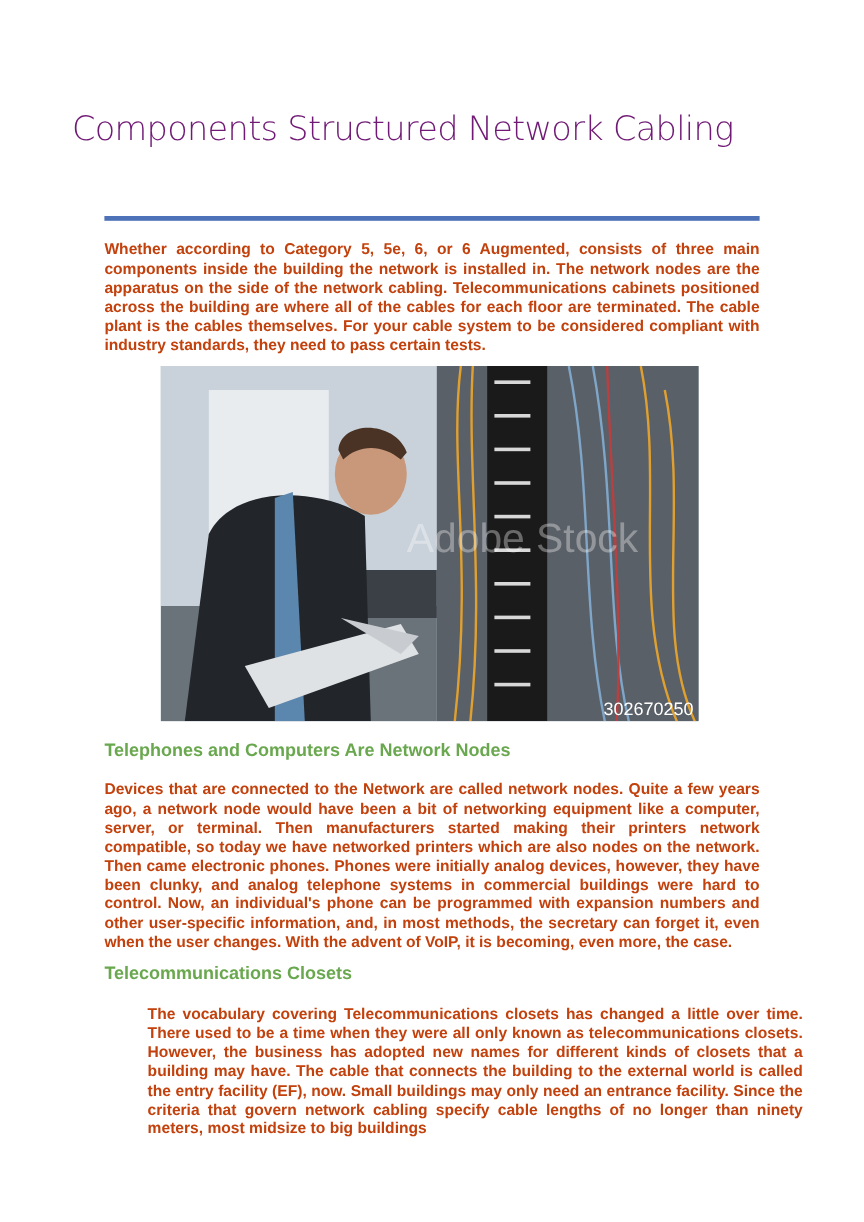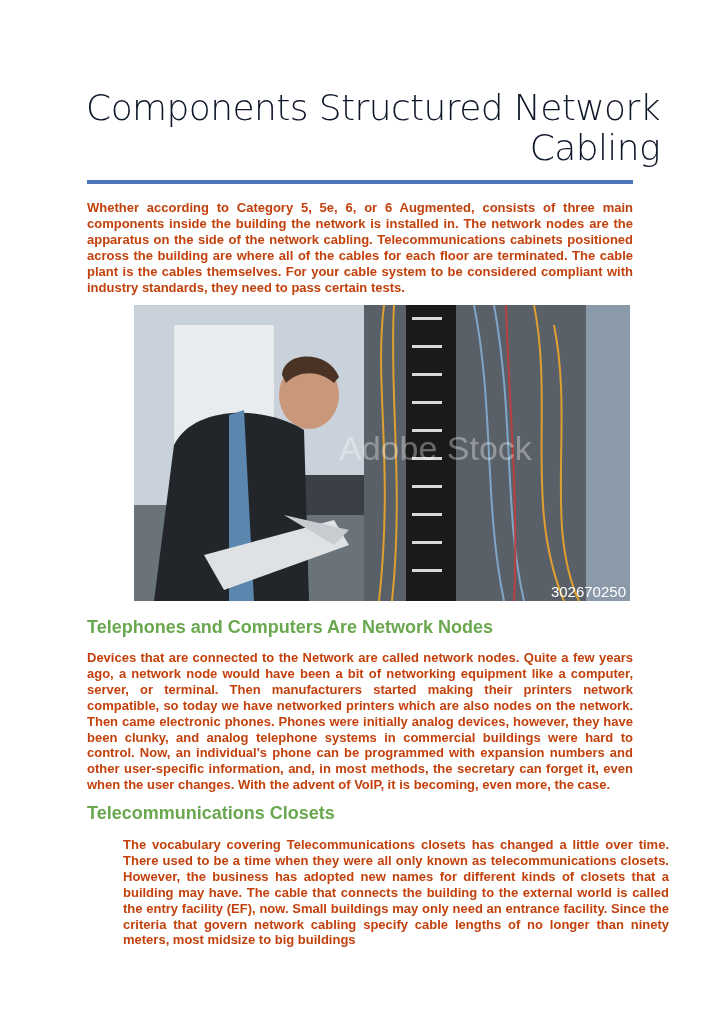--- a/index.html
+++ b/index.html
@@ -1,22 +1,22 @@
 <!DOCTYPE html>
 <html><head>
 <meta charset="utf-8">
 <style>
   html, body { margin: 0; padding: 0; background: #ffffff; }
   body { width: 720px; height: 1018px; position: relative; overflow: hidden; font-family: "Liberation Sans", sans-serif; color: #222; }
-  .title { position: absolute; left: 60px; width: 600px; top: 88px; text-align: right; font-family: "DejaVu Sans", sans-serif; font-weight: 300; font-size: 36px; line-height: 40px; color: #0f172a; letter-spacing: -0.6px; }
+  .title { position: absolute; left: 60px; width: 600px; top: 88px; text-align: left; font-family: "DejaVu Sans", sans-serif; font-weight: 300; font-size: 28px; line-height: 40px; color: #701a75; letter-spacing: -0.6px; }
   .rule { position: absolute; left: 87px; width: 546px; top: 180px; height: 4px; background: #4e72b8; }
   .para { position: absolute; left: 87px; width: 546px; font-size: 13px; line-height: 15.9px; text-align: justify; color: #c2410c; margin: 0; font-weight: bold; }
   .p1 { top: 200px; }
-  .photo { position: absolute; left: 134px; top: 305px; width: 496px; height: 296px; overflow: hidden; background: #8a9aa8; }
-  .h2 { position: absolute; left: 87px; font-size: 18px; font-weight: bold; color: #6aa84f; margin: 0; text-align: right; }
+  .photo { position: absolute; left: 134px; top: 305px; width: 448px; height: 296px; overflow: hidden; background: #8a9aa8; }
+  .h2 { position: absolute; left: 87px; font-size: 15px; font-weight: bold; color: #6aa84f; margin: 0; text-align: right; }
   .h2a { top: 617px; }
   .p2 { top: 650px; }
   .h2b { top: 803px; }
   .p3 { top: 837px; margin-left: 36px; }
   .wm { position: absolute; font-family: "Liberation Sans", sans-serif; }
 </style>
 </head>
 <body>
 
 <div class="title">

